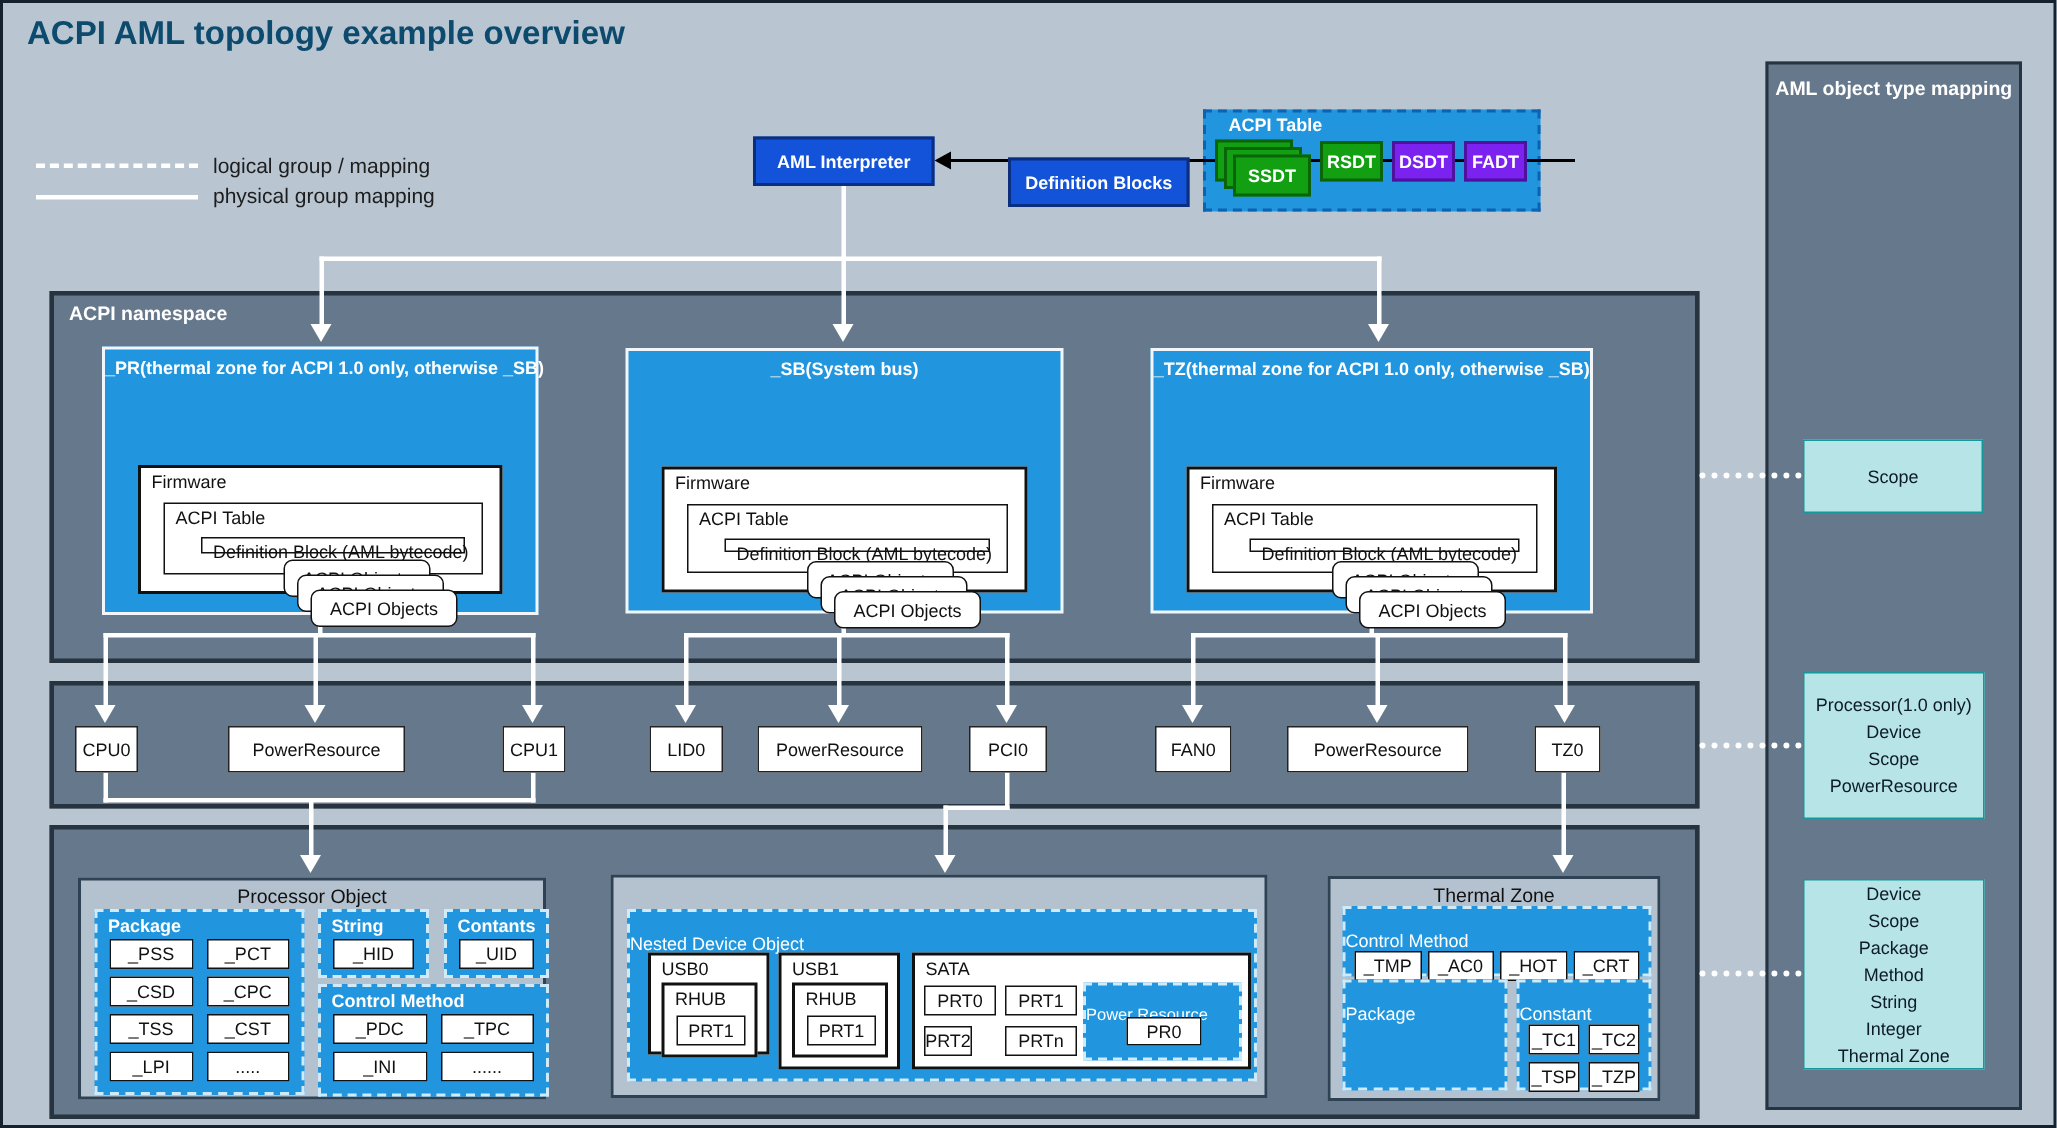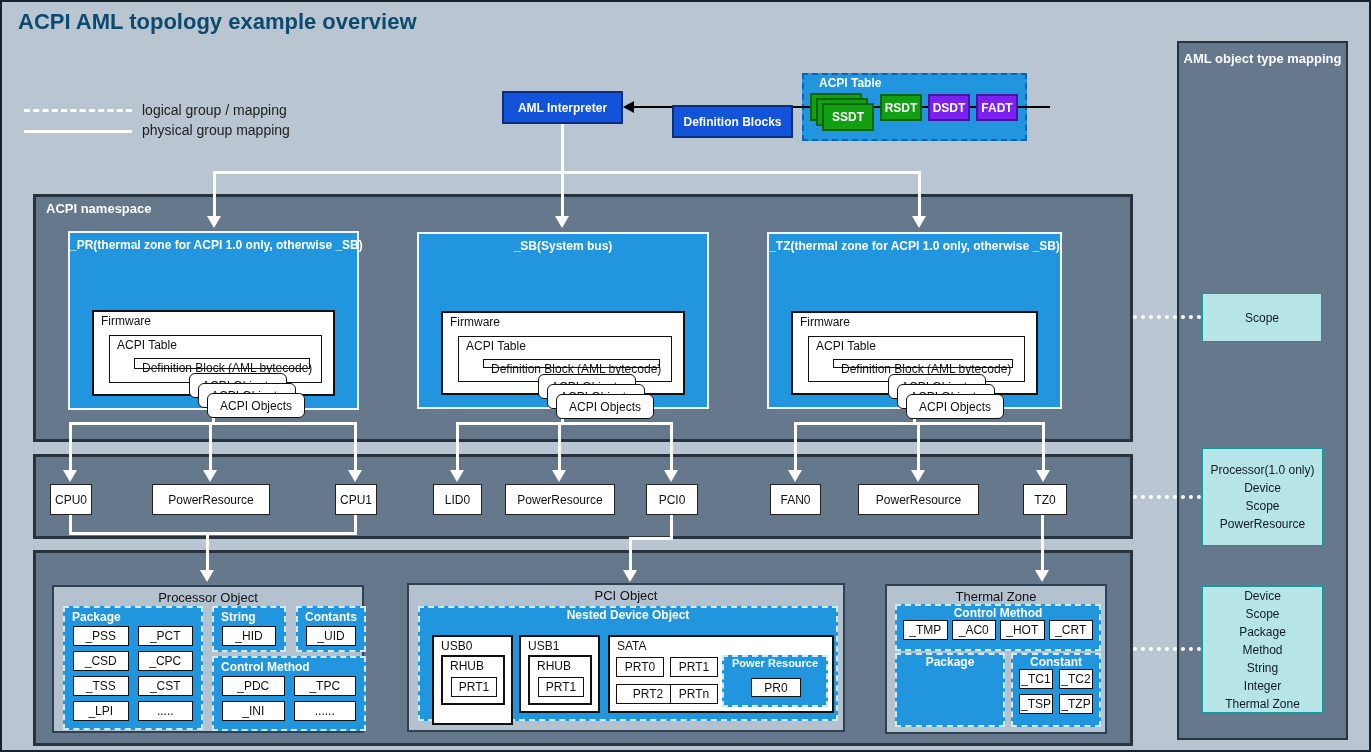--- a/index.html
+++ b/index.html
@@ -43,21 +43,21 @@
          font-size:12px; color:#111; display:flex; align-items:center; justify-content:center; overflow:hidden; }
   .obj1 { left:54px; top:14px; } .obj2 { left:63px; top:24px; } .obj3 { left:72px; top:34px; }
 
   .mid-box { position:absolute; background:#fff; border:1.5px solid #222; color:#111; font-size:12px;
              display:flex; align-items:center; justify-content:center; z-index:6; }
 
   .grp-container { position:absolute; background:#b4c1cf; border:2px solid #2e4254; z-index:6; }
   .grp-title { font-size:13px; color:#111; text-align:center; margin-top:3px; white-space:nowrap; }
   .bluegrp { position:absolute; background:#2196de; border:2px dashed #cfeaf9; }
   .bg-label { color:#fff; font-weight:bold; font-size:12px; margin:2px 0 2px 7px; white-space:nowrap; }
-  .bg-label-c { color:#fff; font-weight:bold; font-size:12px; text-align:center; margin-top:0; white-space:nowrap; }
+  .bg-label-c { color:#fff; font-weight:normal; font-size:12px; text-align:left; margin-top:14px; white-space:nowrap; }
   .grid { display:grid; }
   .g2 { grid-template-columns:1fr 1fr; gap:5px 9px; padding:0 8px; }
   .g1 { grid-template-columns:1fr; padding:0 8px; }
   .g4 { grid-template-columns:repeat(4,1fr); gap:4px; padding:0 6px; }
   .g2t { grid-template-columns:1fr 1fr; gap:5px 6px; padding:0 6px; }
   .cell { background:#fff; border:1.5px solid #111; color:#111; font-size:12px; height:20px;
           display:flex; align-items:center; justify-content:center; white-space:nowrap; }
   .devbox { position:absolute; background:#fff; border:2px solid #111; }
   .acell { position:absolute; background:#fff; border:1.5px solid #111; color:#111; font-size:12px;
            display:flex; align-items:center; justify-content:center; }
@@ -252,42 +252,41 @@
       <div class="grid g2">
         <div class="cell">_PDC</div>
         <div class="cell">_TPC</div>
         <div class="cell">_INI</div>
         <div class="cell">......</div>
       </div>
     </div>
   </div>
 
   <div class="grp-container" style="left:405px;top:581px;width:438px;height:149px;">
-    <div class="grp-title">PCI Object</div>
     <div class="bluegrp" style="left:9px;top:21px;width:420px;height:115px;">
       <div class="bg-label-c">Nested Device Object</div>
-      <div class="devbox" style="left:12px;top:27px;width:81px;height:90px;">
+      <div class="devbox" style="left:12px;top:27px;width:81px;height:68px;">
         <div class="inner-label">USB0</div>
         <div class="devbox" style="left:7px;top:18px;width:64px;height:50px;">
           <div class="inner-label">RHUB</div>
           <div class="acell" style="left:8px;top:20px;width:46px;height:20px;">PRT1</div>
         </div>
       </div>
       <div class="devbox" style="left:99px;top:27px;width:81px;height:78px;">
         <div class="inner-label">USB1</div>
         <div class="devbox" style="left:7px;top:18px;width:64px;height:50px;">
           <div class="inner-label">RHUB</div>
           <div class="acell" style="left:8px;top:20px;width:46px;height:20px;">PRT1</div>
         </div>
       </div>
       <div class="devbox" style="left:188px;top:27px;width:226px;height:78px;">
         <div class="inner-label">SATA</div>
         <div class="acell" style="left:6px;top:20px;width:48px;height:20px;">PRT0</div>
         <div class="acell" style="left:60px;top:20px;width:48px;height:20px;">PRT1</div>
-        <div class="acell" style="left:6px;top:47px;width:64px;height:20px;">PRT2</div>
+        <div class="acell" style="left:6px;top:47px;width:32px;height:20px;">PRT2</div>
         <div class="acell" style="left:60px;top:47px;width:48px;height:20px;">PRTn</div>
         <div class="bluegrp" style="left:112px;top:18px;width:106px;height:52px;">
           <div class="bg-label-c" style="font-size:11px;">Power Resource</div>
           <div class="acell" style="left:27px;top:21px;width:50px;height:19px;">PR0</div>
         </div>
       </div>
     </div>
   </div>
 
   <div class="grp-container" style="left:883px;top:582px;width:222px;height:150px;">

